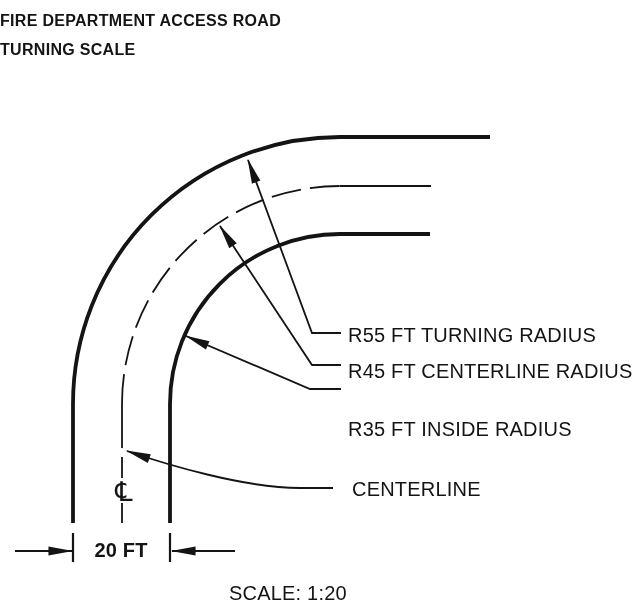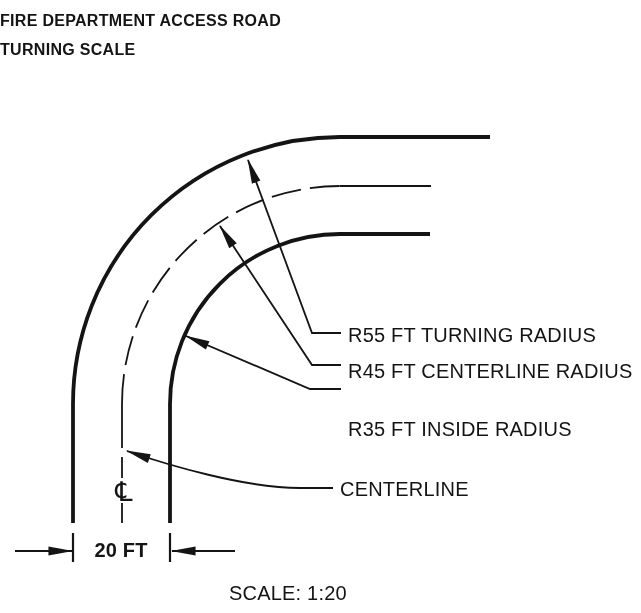--- a/index.html
+++ b/index.html
@@ -16,21 +16,21 @@
   .title{
     left:0;top:6px;width:620px;
     text-align:left;
     font-weight:bold;font-size:16px;line-height:29px;
     letter-spacing:0.3px;
   }
   .lbl{font-size:20px;line-height:21px;letter-spacing:0.2px;}
   .lbl-outside{left:348px;top:325px;}
   .lbl-clrad{left:348px;top:361px;}
   .lbl-inside{left:348px;top:379px;margin-top:40px;}
-  .lbl-centerline{left:340px;top:479px;}
+  .lbl-centerline{left:352px;top:479px;}
   .lbl-width{left:87px;top:540px;width:68px;text-align:center;font-weight:bold;}
   .lbl-scale{left:229px;top:583px;width:152px;text-align:left;}
   .cl-symbol{
     left:110px;top:477px;width:28px;
     text-align:center;
     font-family:"DejaVu Sans", sans-serif;
     font-size:27px;line-height:30px;
   }
 </style>
 </head>

